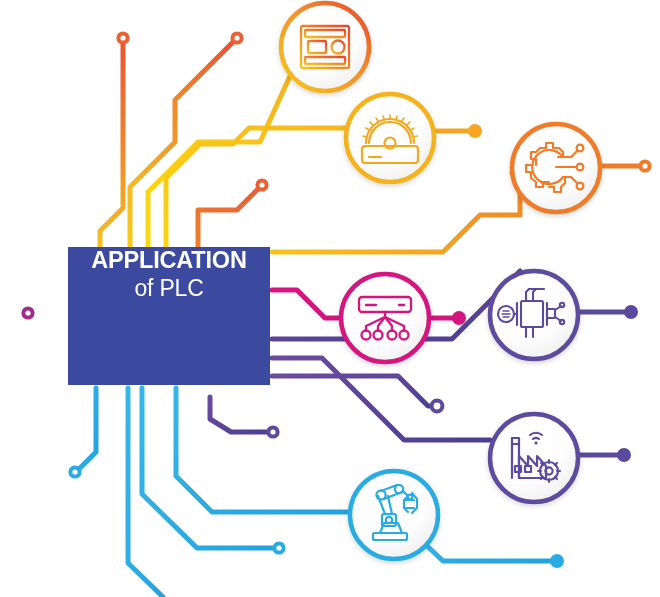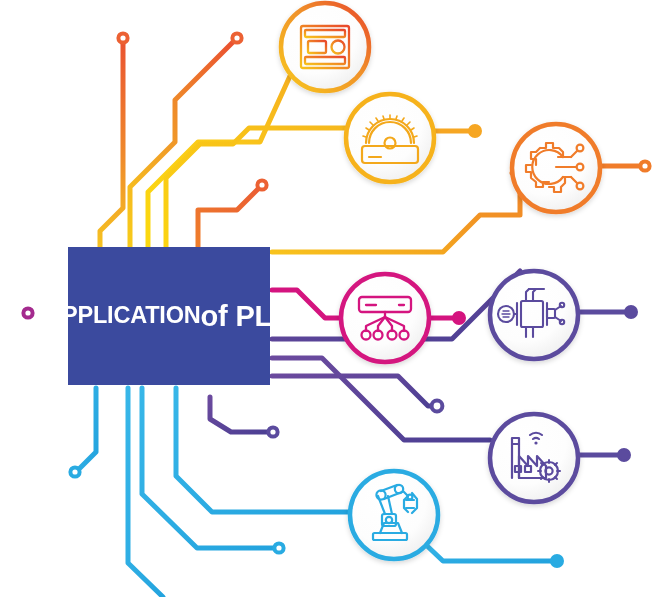--- a/index.html
+++ b/index.html
@@ -26,36 +26,35 @@
     width: 660px;
     height: 597px;
   }
   .center-label {
     position: absolute;
     left: 68px;
     top: 247px;
     width: 202px;
     height: 138px;
     display: flex;
-    flex-direction: row;
+    flex-direction: column;
     align-items: center;
-    justify-content: center;
     color: #ffffff;
     pointer-events: none;
   }
   .center-line1 {
     font-size: 23.5px;
     font-weight: bold;
     letter-spacing: -0.2px;
     line-height: 1.18;
     white-space: nowrap;
   }
   .center-line2 {
-    font-size: 29px;
-    font-weight: bold;
+    font-size: 23px;
+    font-weight: normal;
     letter-spacing: -0.2px;
     line-height: 1.18;
     white-space: nowrap;
   }
 </style>
 </head>
 <body>
 
 <div id="infographic">
 

